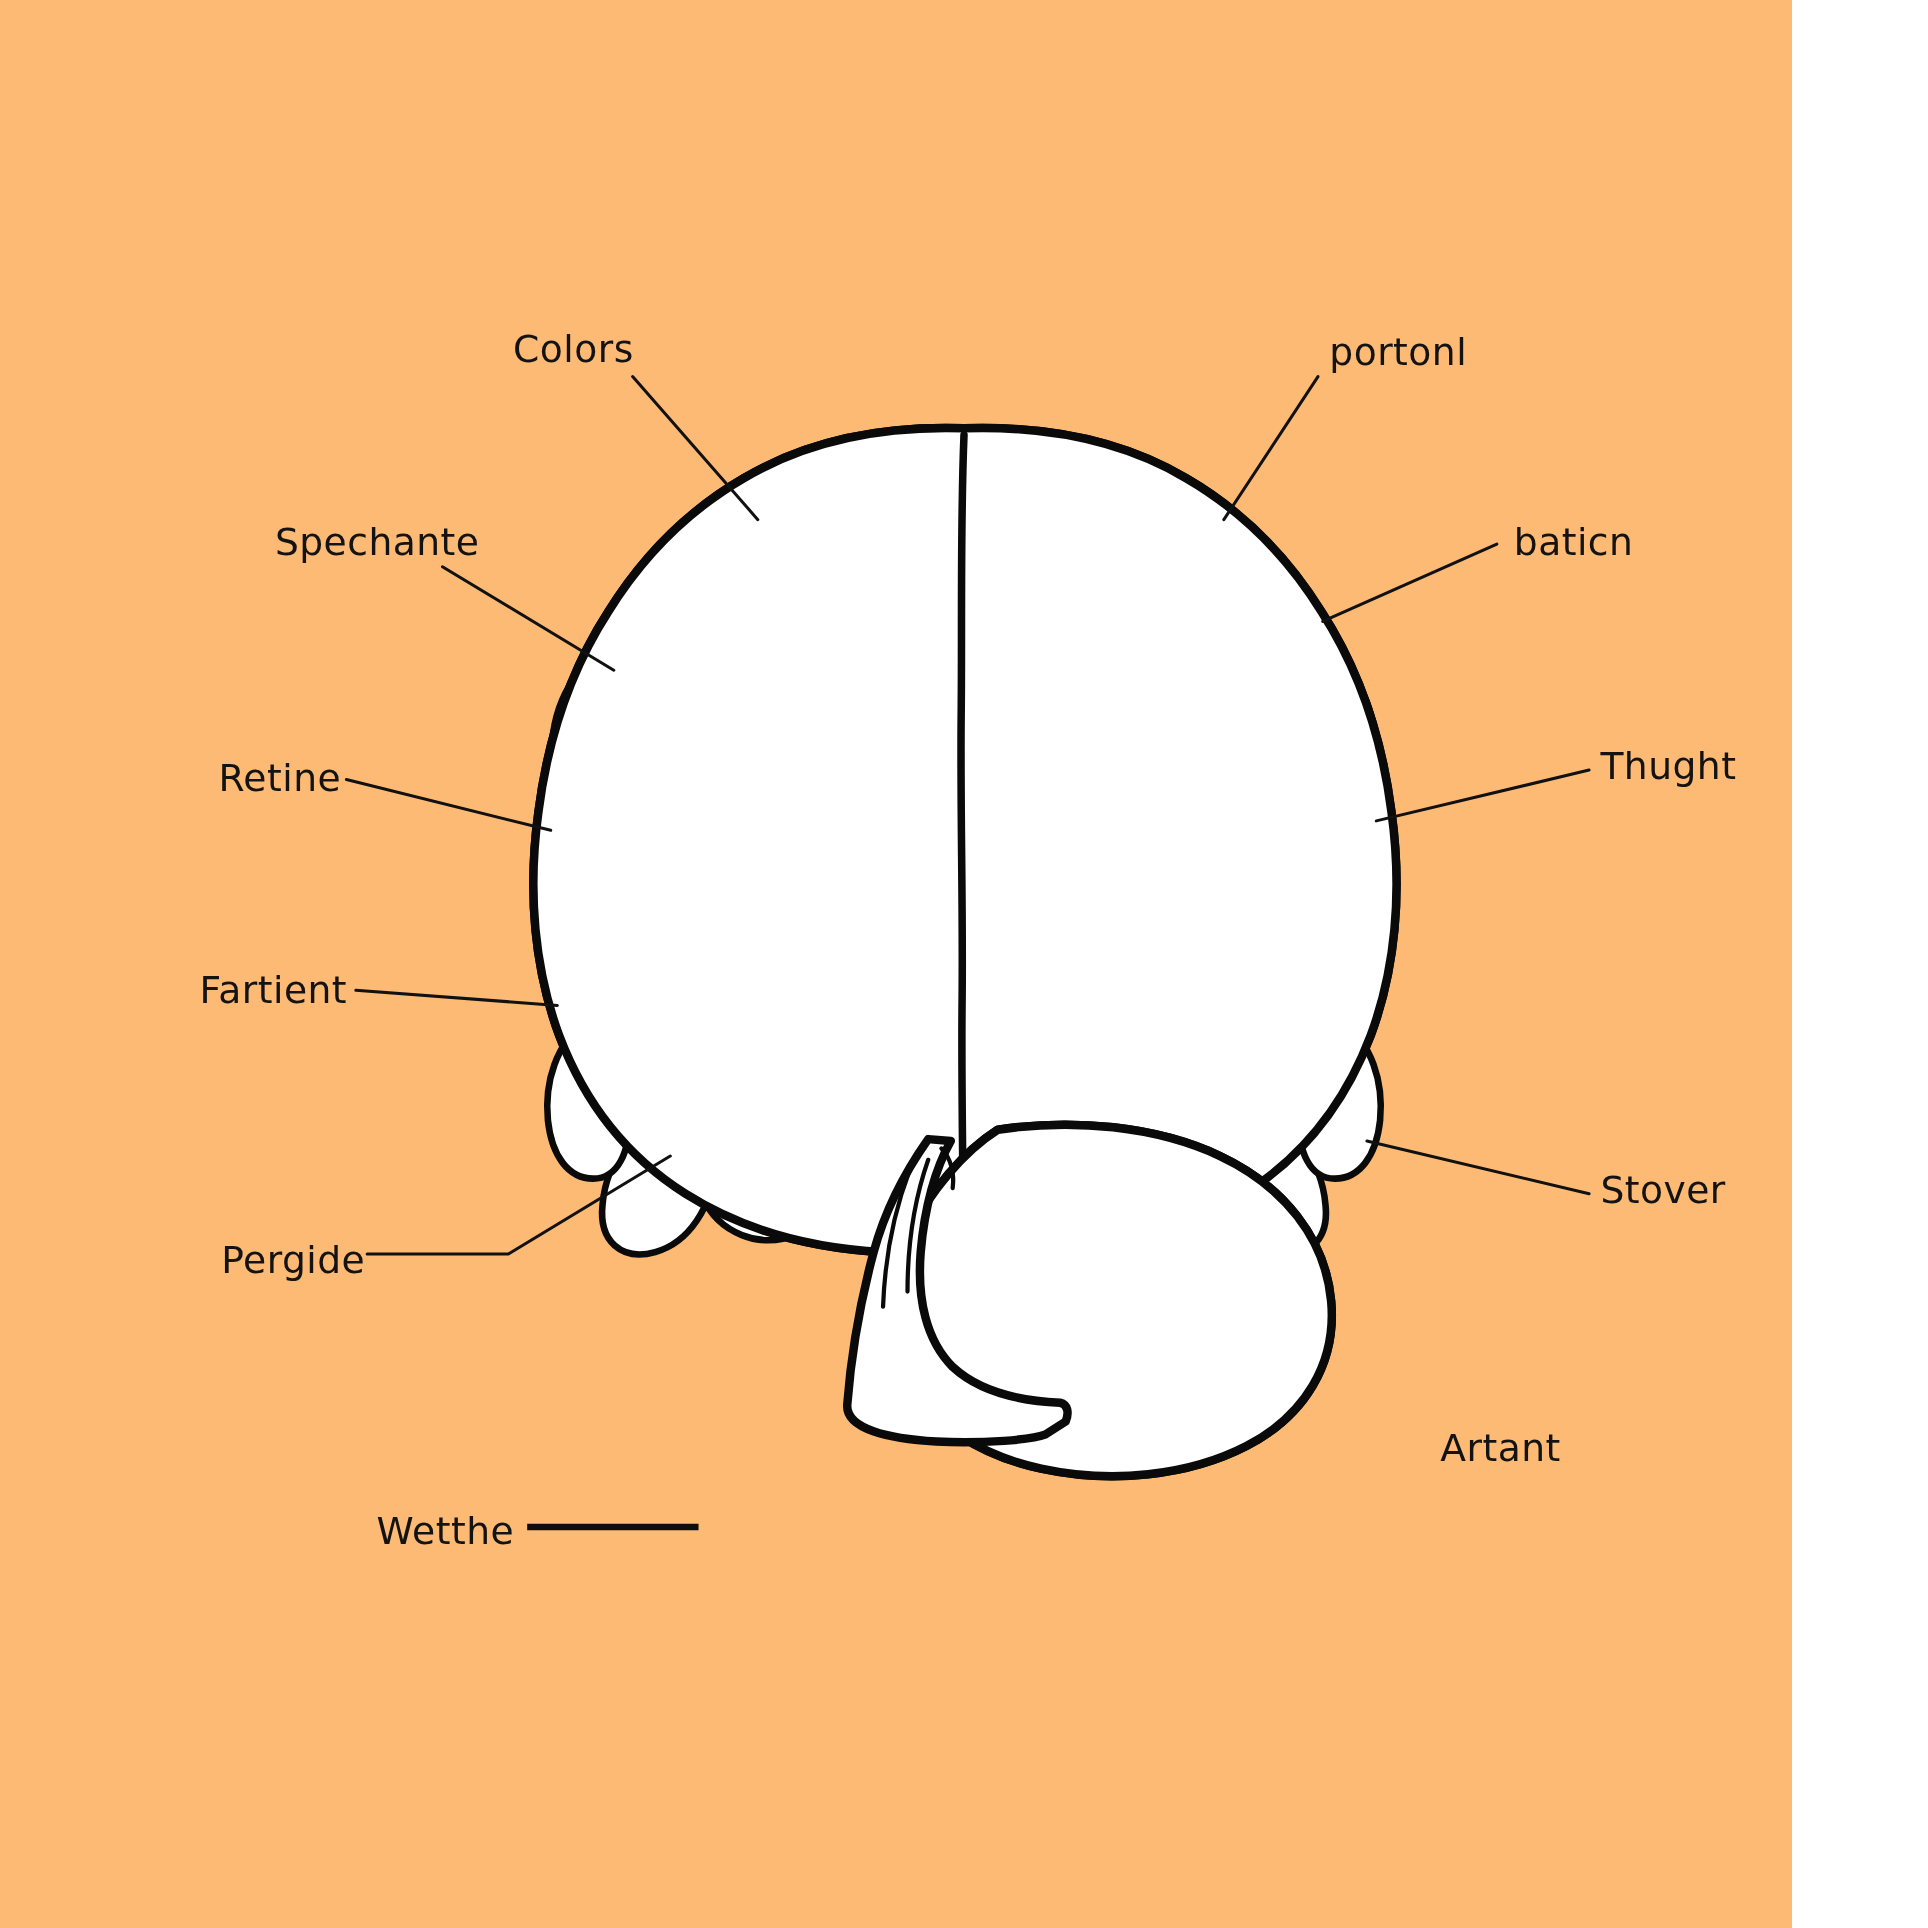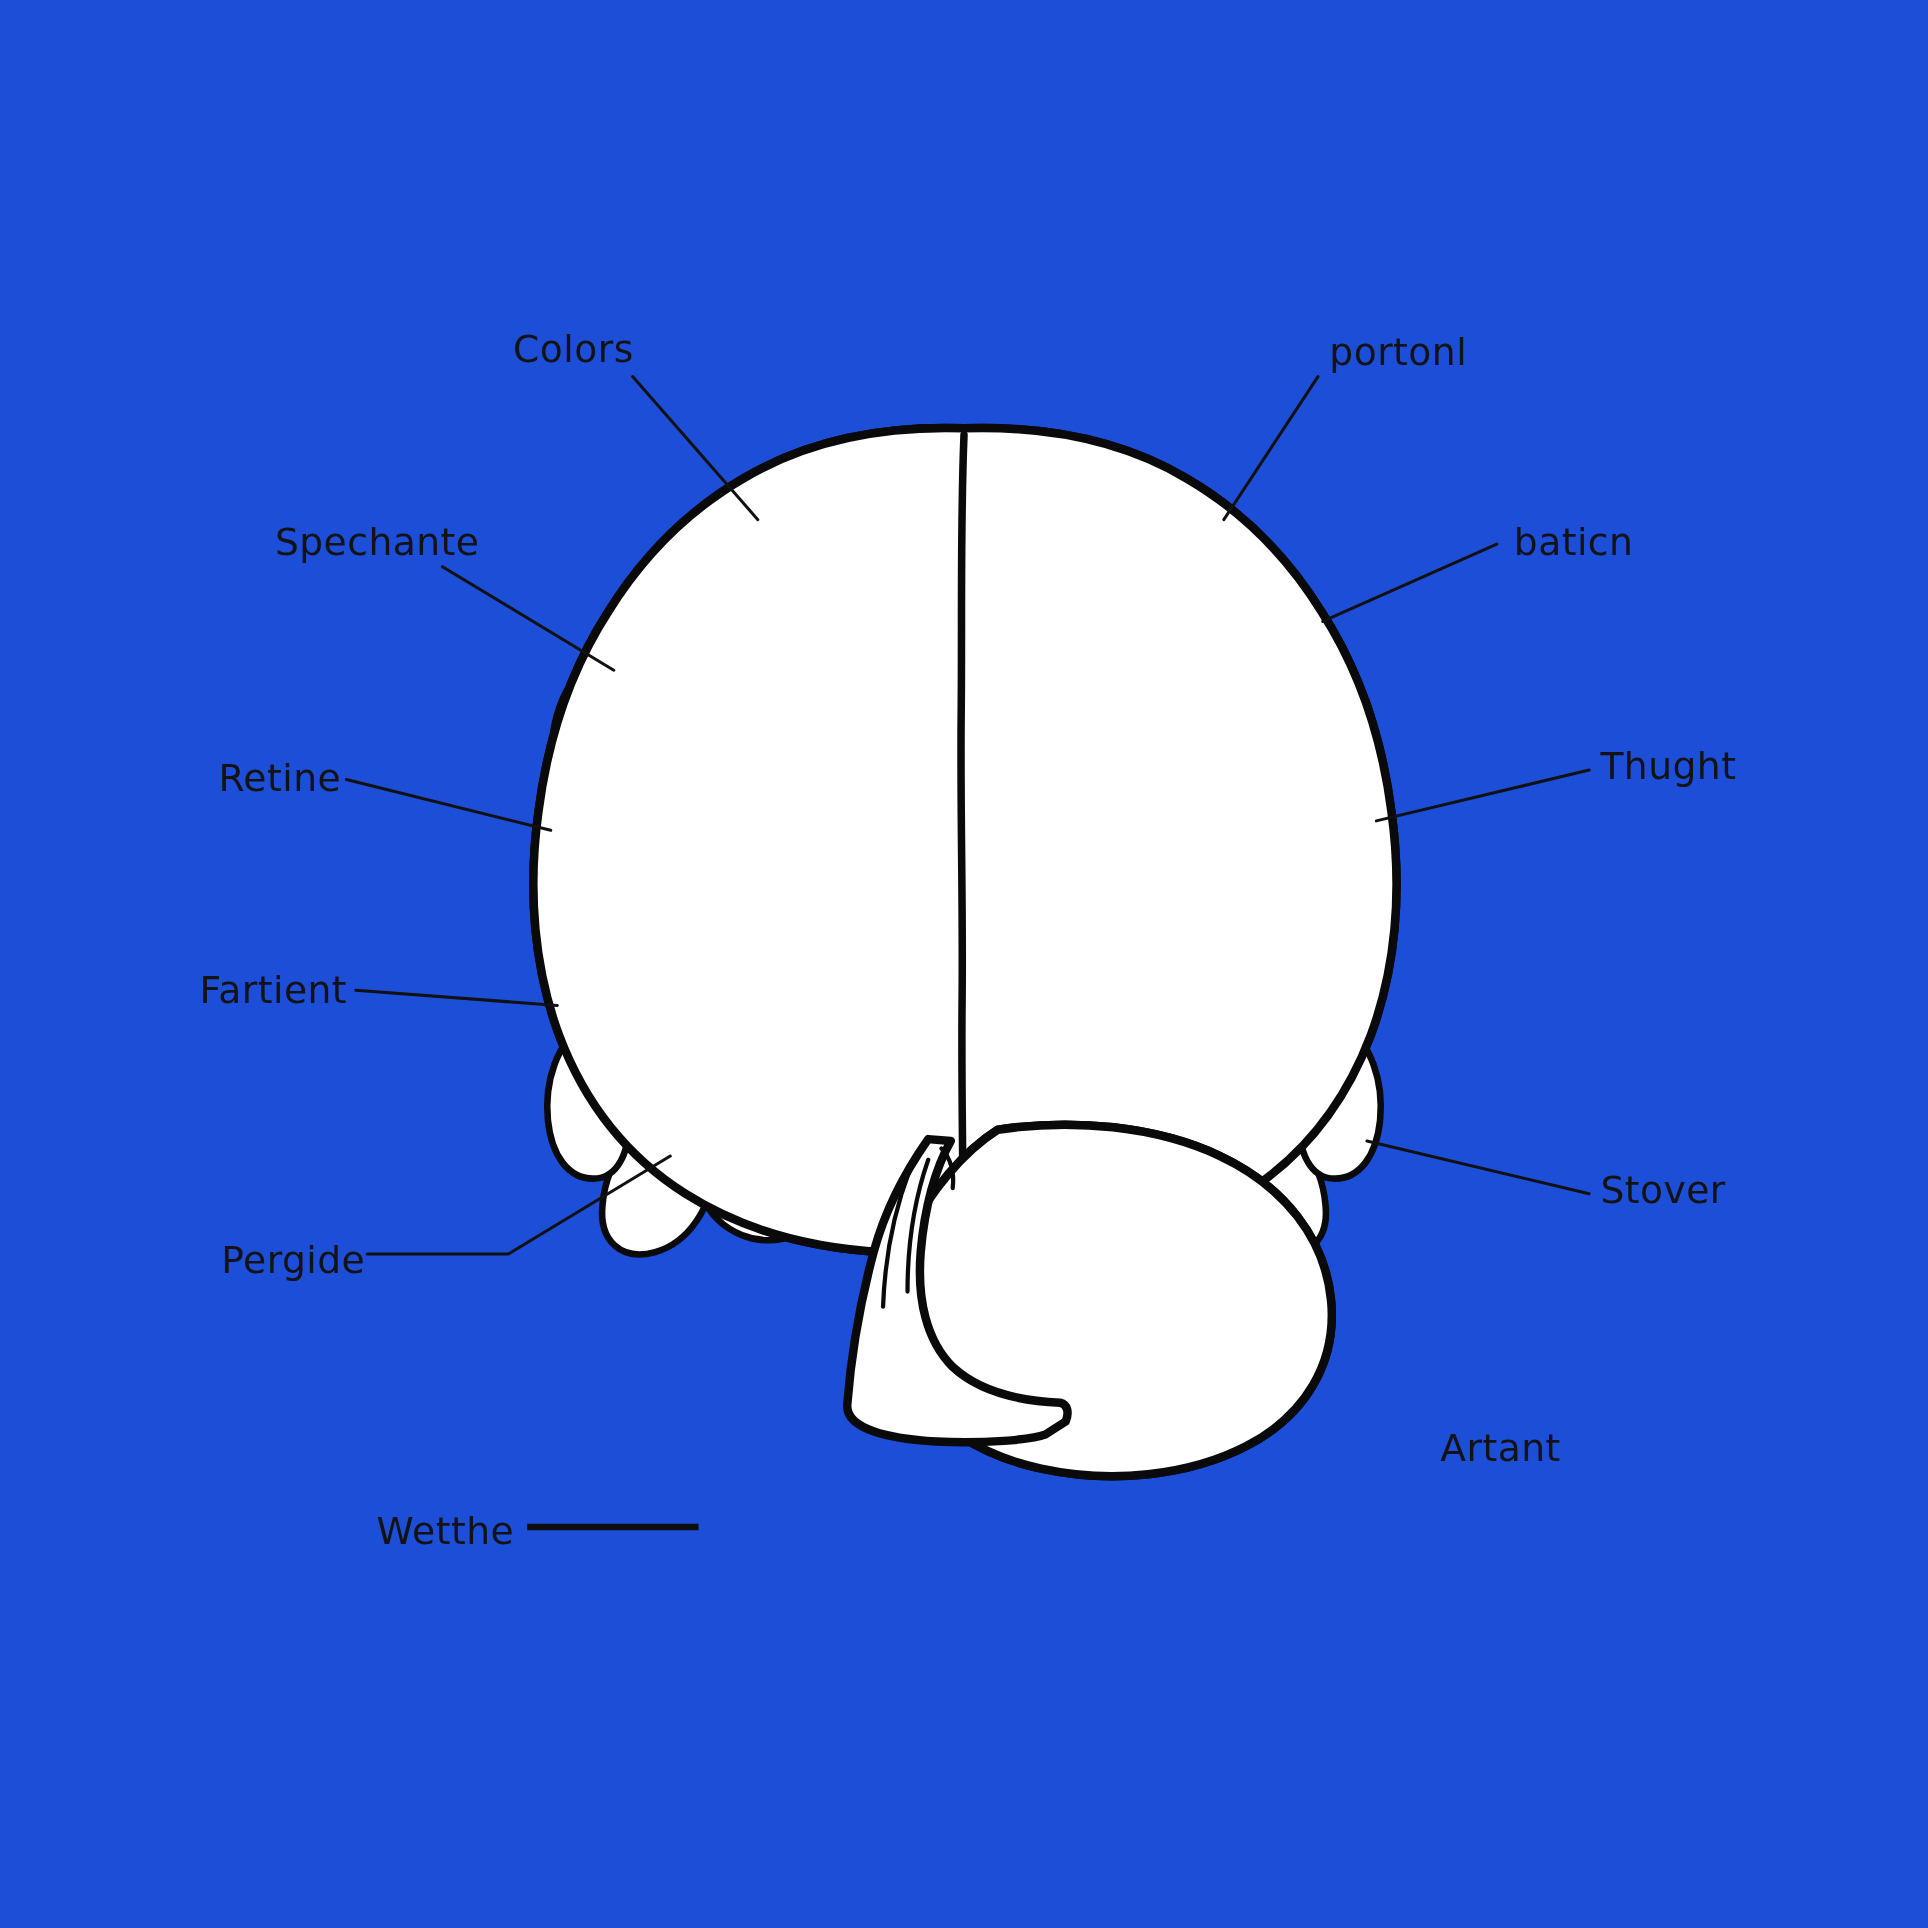--- a/index.html
+++ b/index.html
@@ -9,23 +9,23 @@
     background: #ffffff;
   }
   body {
     width: 1928px;
     height: 1928px;
     overflow: hidden;
     font-family: "DejaVu Sans", sans-serif;
   }
   #stage {
     position: relative;
-    width: 1928px;
+    width: 1792px;
     height: 1928px;
-    background: #1d4ed8;
+    background: #fdba74;
   }
   #diagram {
     position: absolute;
     left: 0;
     top: 0;
     width: 1928px;
     height: 1928px;
     display: block;
   }
   .label-text {

